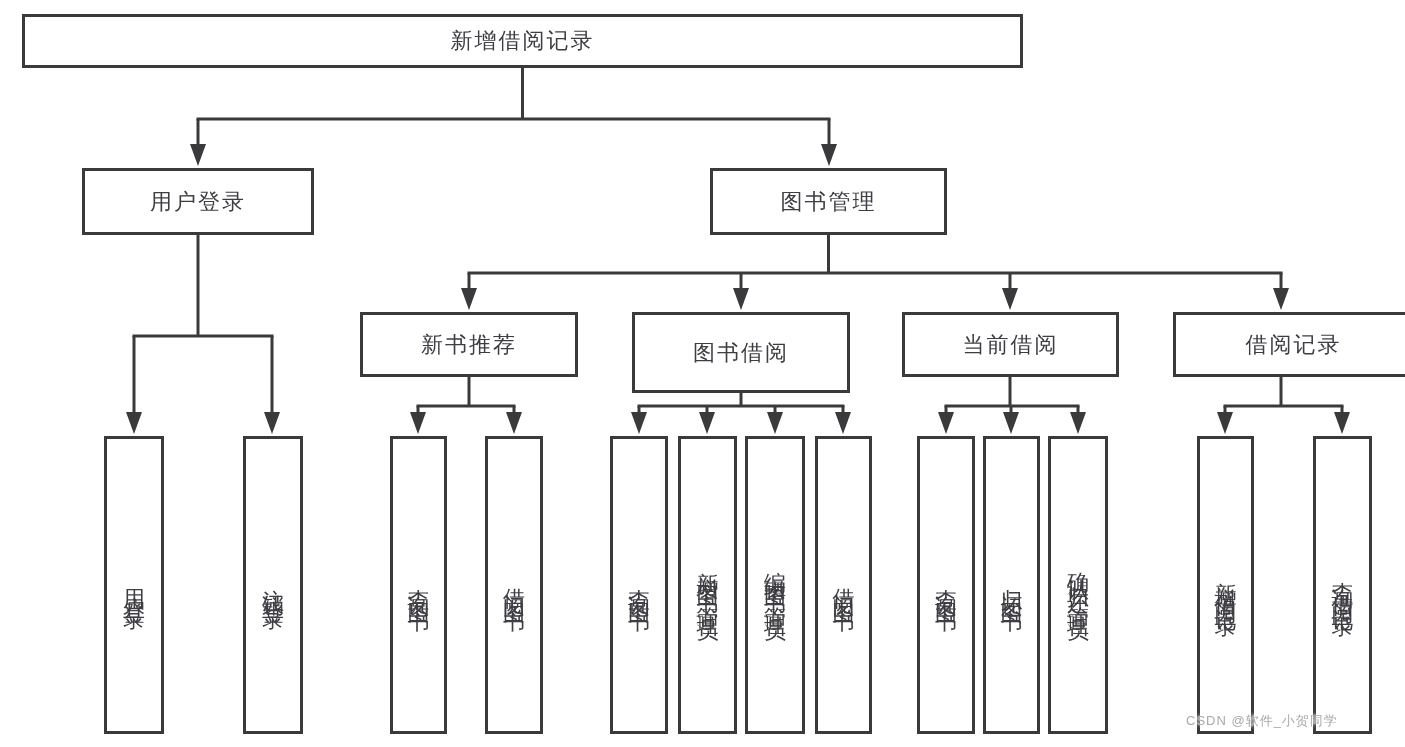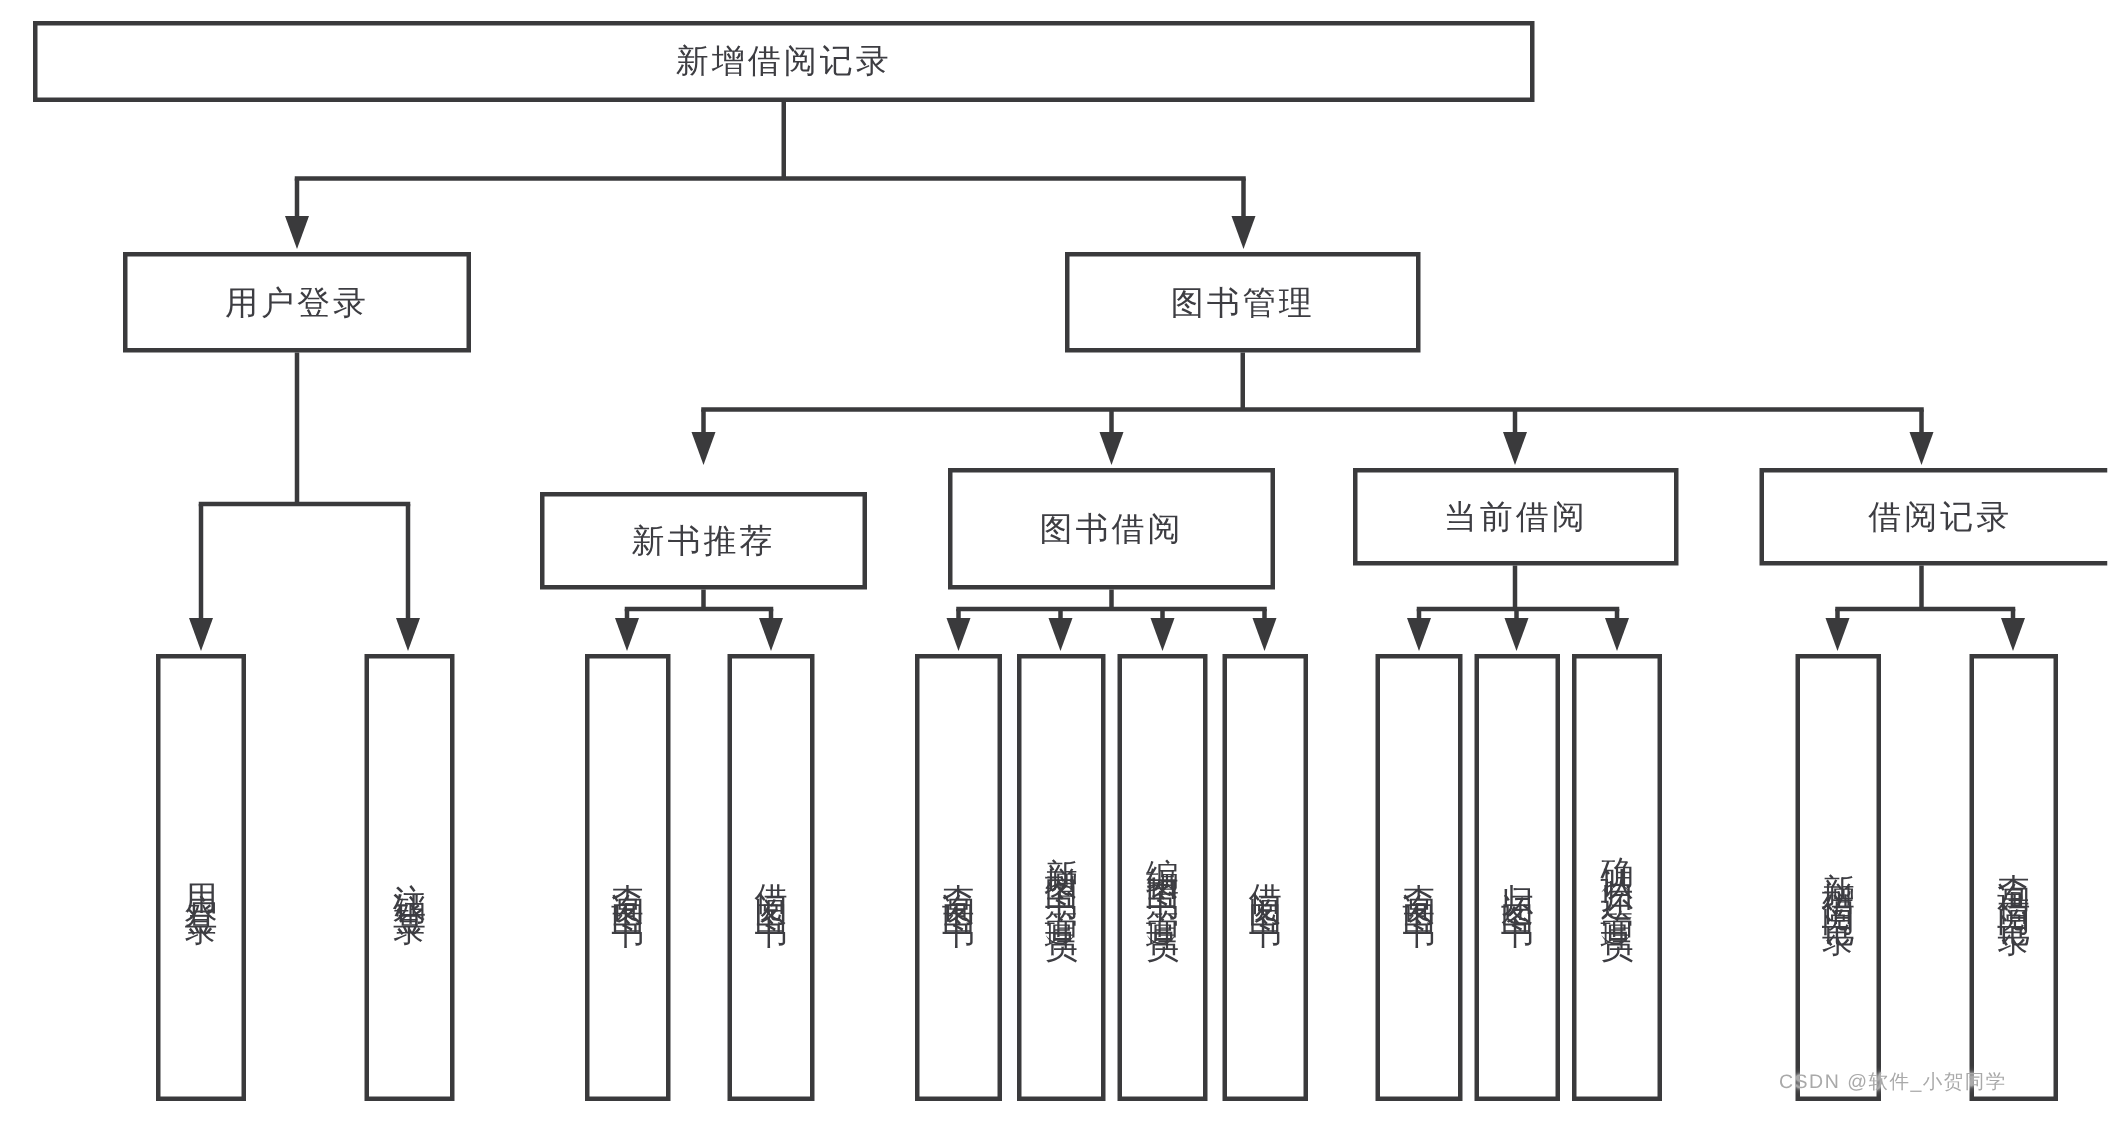--- a/index.html
+++ b/index.html
@@ -104,21 +104,21 @@
       <polygon points="1217,412 1233,412 1225,434"></polygon>
       <polygon points="1334,412 1350,412 1342,434"></polygon>
     </g>
   </svg>
 
   <div class="box" style="left:22px;top:14px;width:1001px;height:54px;">新增借阅记录</div>
 
   <div class="box" style="left:82px;top:168px;width:232px;height:67px;">用户登录</div>
   <div class="box" style="left:710px;top:168px;width:237px;height:67px;text-align:right;">图书管理</div>
 
-  <div class="box" style="left:360px;top:312px;width:218px;height:65px;margin-top:16px;">新书推荐</div>
+  <div class="box" style="left:360px;top:312px;width:218px;height:65px;">新书推荐</div>
   <div class="box" style="left:632px;top:312px;width:218px;height:81px;">图书借阅</div>
   <div class="box" style="left:902px;top:312px;width:217px;height:65px;">当前借阅</div>
   <div class="box" style="left:1173px;top:312px;width:241px;height:65px;">借阅记录</div>
 
   <div class="box leaf" style="left:104px;width:60px;">用户登录</div>
   <div class="box leaf" style="left:243px;width:60px;">注销登录</div>
 
   <div class="box leaf" style="left:390px;width:57px;">查询图书</div>
   <div class="box leaf" style="left:485px;width:58px;">借阅图书</div>
 

